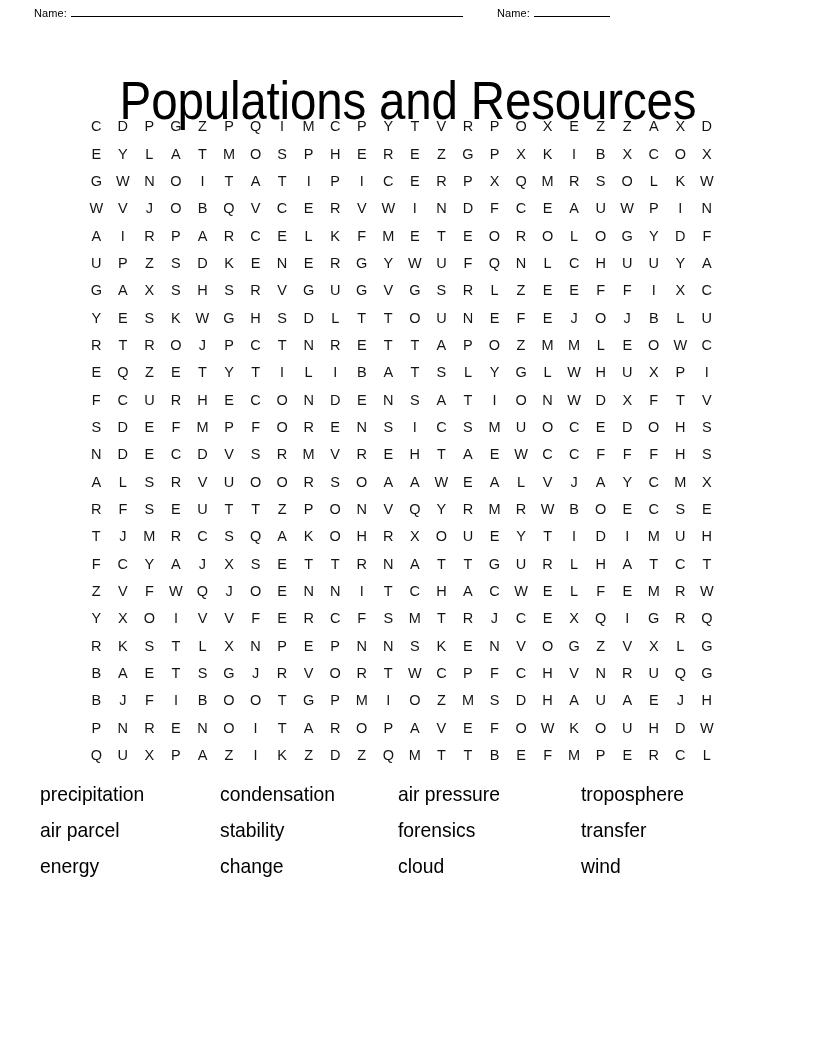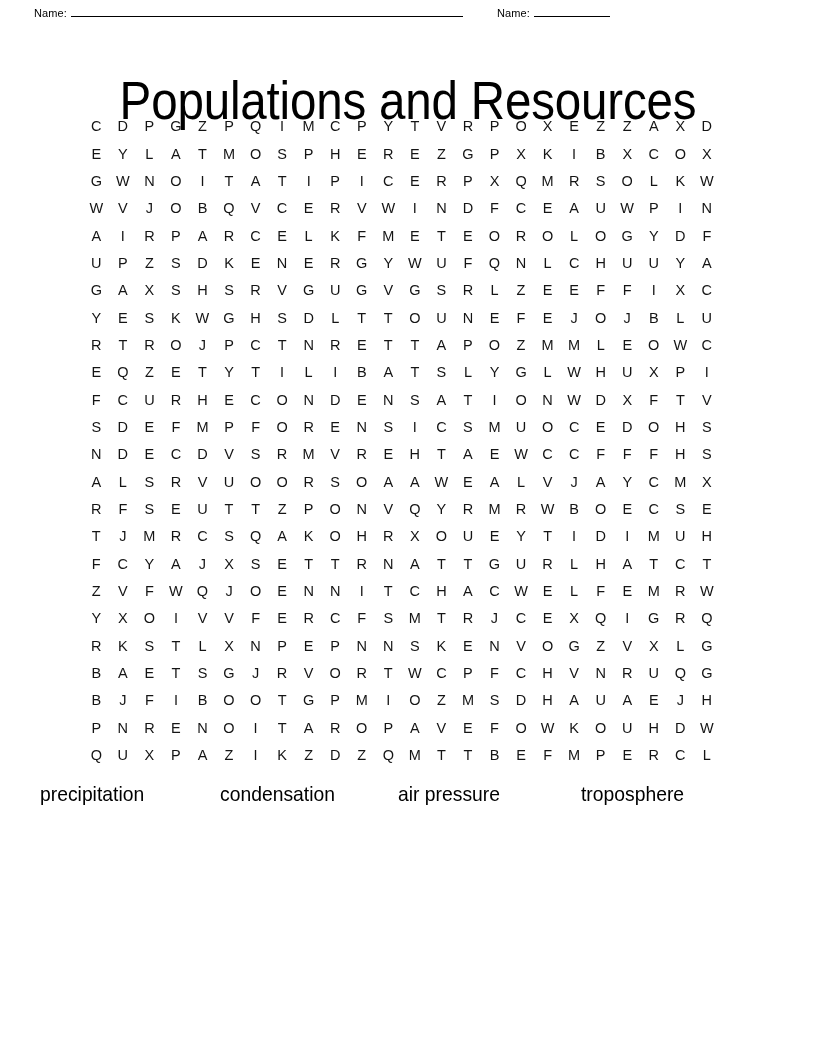--- a/index.html
+++ b/index.html
@@ -770,15 +770,27 @@
       </div>
     </div>
 
   <div class="wordlist">
       <div class="word-row">
         <div class="word wcol0">precipitation</div>
         <div class="word wcol1">condensation</div>
         <div class="word wcol2">air pressure</div>
         <div class="word wcol3">troposphere</div>
       </div>
+      <div class="word-row">
+        <div class="word wcol0">air parcel</div>
+        <div class="word wcol1">stability</div>
+        <div class="word wcol2">forensics</div>
+        <div class="word wcol3">transfer</div>
+      </div>
+      <div class="word-row">
+        <div class="word wcol0">energy</div>
+        <div class="word wcol1">change</div>
+        <div class="word wcol2">cloud</div>
+        <div class="word wcol3">wind</div>
+      </div>
     </div>
 
 </div>
 
 </body></html>

